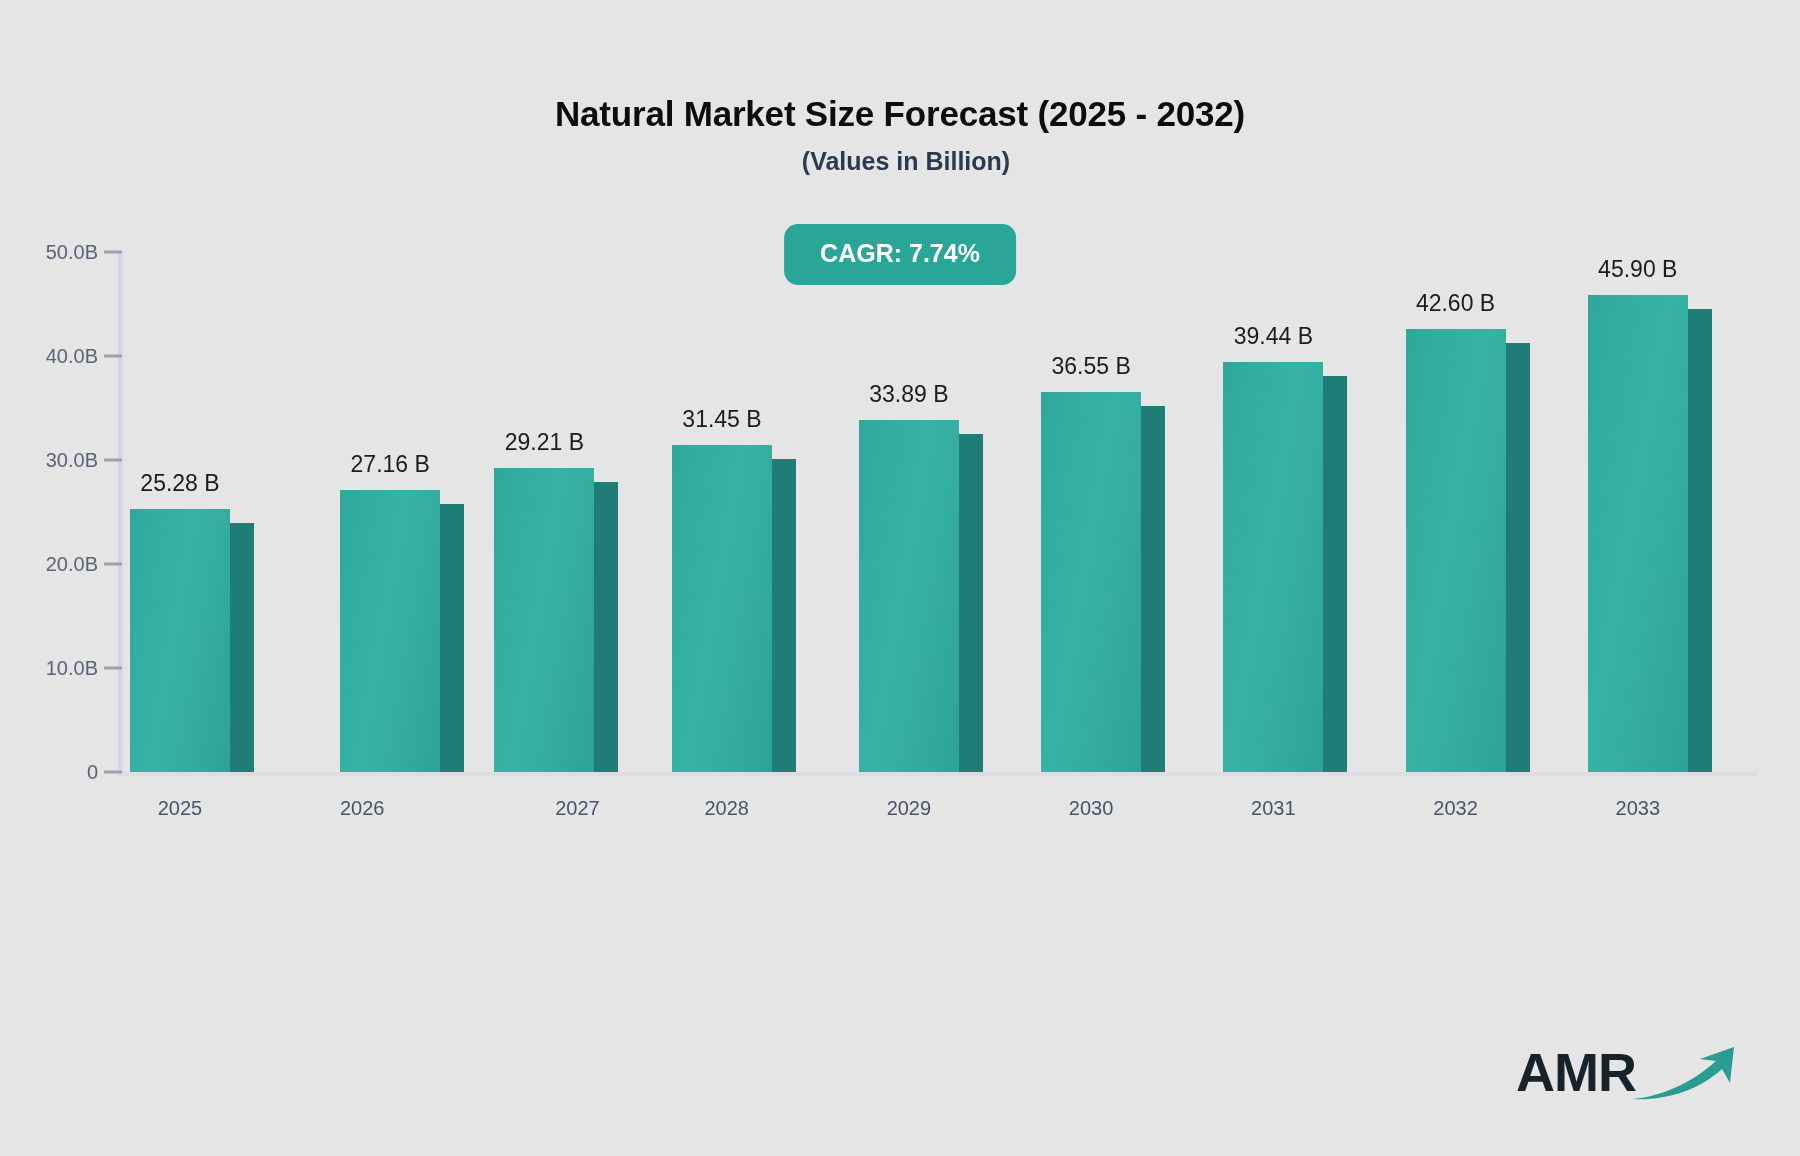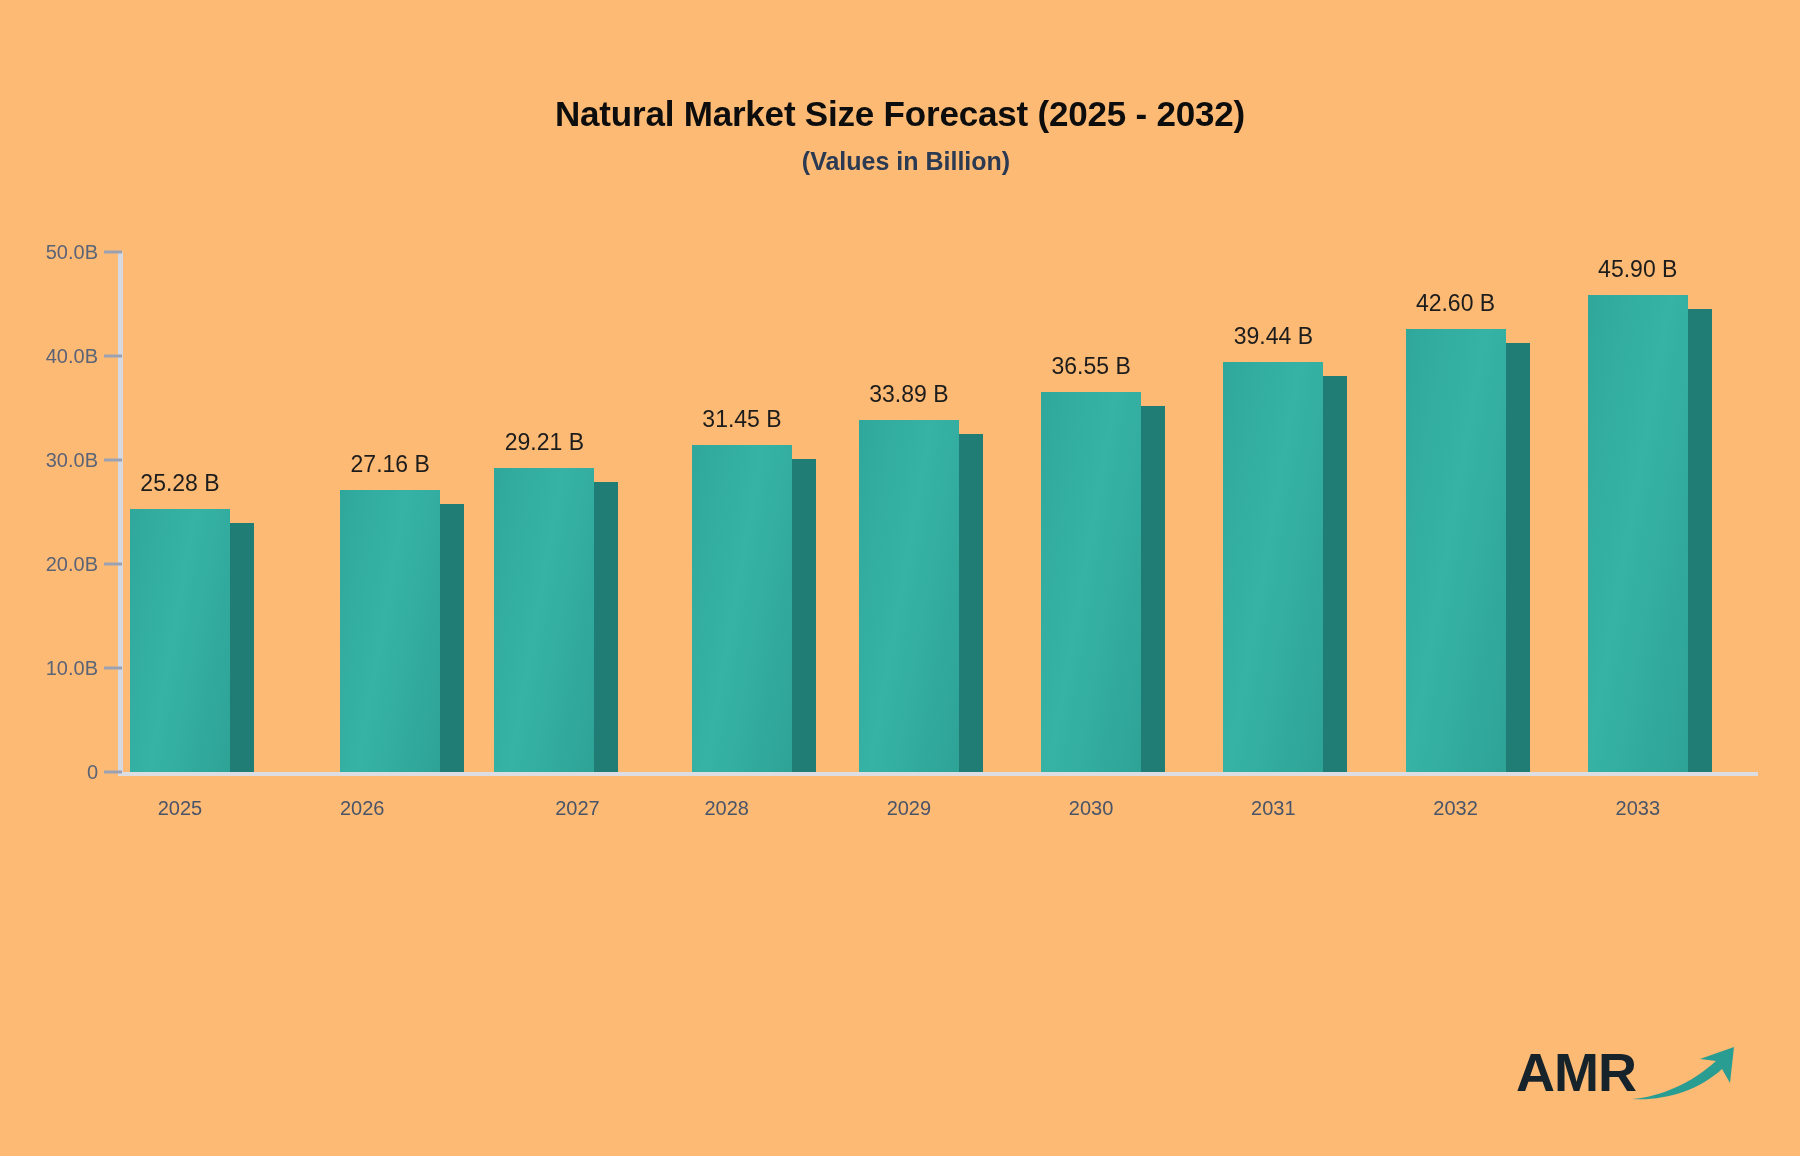--- a/index.html
+++ b/index.html
@@ -5,21 +5,21 @@
   * { margin:0; padding:0; box-sizing:border-box; }
   html, body {
     width:1800px; height:1156px;
     background:#ffffff;
     font-family:"Liberation Sans", sans-serif;
     overflow:hidden;
   }
   #page {
     position:relative;
     width:1800px; height:1156px;
-    background:#fdba74;
+    background:#e5e5e5;
   }
 
   
   .chart-title {
     position:absolute;
     left:0; right:0; top:94px;
     text-align:center;
     font-size:35px;
     font-weight:bold;
     color:#0d0d0d;
@@ -142,20 +142,21 @@
     margin-top:6px;
   }
 </style>
 </head>
 <body>
 
 <div id="page">
 
   <div class="chart-title">Natural Market Size Forecast (2025 - 2032)</div>
   <div class="chart-subtitle">(Values in Billion)</div>
+  <div class="cagr-badge">CAGR: 7.74%</div>
 
   <div id="plot">
     <div class="y-axis-line"></div>
     <div class="x-axis-line"></div>
     <div id="yticks">
         <div class="ytick-label" style="left: -116px; top: 520px;">0</div>
         <div class="ytick-dash" style="left: -14px; top: 520px;"></div>
         <div class="ytick-label" style="left: -116px; top: 416px;">10.0B</div>
         <div class="ytick-dash" style="left: -14px; top: 416px;"></div>
         <div class="ytick-label" style="left: -116px; top: 312px;">20.0B</div>
@@ -176,21 +177,21 @@
         <div class="bar-group" style="left: 194.222px; width: 124px; height: 282.464px; margin-left: 28px;">
           <div class="bar-side" style="left: 100px; height: 268.464px;"></div>
           <div class="bar-front" style="width: 100px; height: 282.464px;"></div>
           <div class="bar-value" style="bottom: 294.464px; left: 50px;">27.16 B</div>
         </div>
         <div class="bar-group" style="left: 376.444px; width: 124px; height: 303.784px;">
           <div class="bar-side" style="left: 100px; height: 289.784px;"></div>
           <div class="bar-front" style="width: 100px; height: 303.784px;"></div>
           <div class="bar-value" style="bottom: 315.784px; left: 50px;">29.21 B</div>
         </div>
-        <div class="bar-group" style="left: 574px; width: 124px; height: 293px;">
+        <div class="bar-group" style="left: 554px; width: 124px; height: 293px;">
           <div class="bar-side" style="left: 100px; height: 313.08px;"></div>
           <div class="bar-front" style="width: 100px; height: 327.08px;"></div>
           <div class="bar-value" style="bottom: 339.08px; left: 50px;">31.45 B</div>
         </div>
         <div class="bar-group" style="left: 740.889px; width: 124px; height: 352.456px;">
           <div class="bar-side" style="left: 100px; height: 338.456px;"></div>
           <div class="bar-front" style="width: 100px; height: 352.456px;"></div>
           <div class="bar-value" style="bottom: 364.456px; left: 50px;">33.89 B</div>
         </div>
         <div class="bar-group" style="left: 923.111px; width: 128px; height: 380.12px;">

